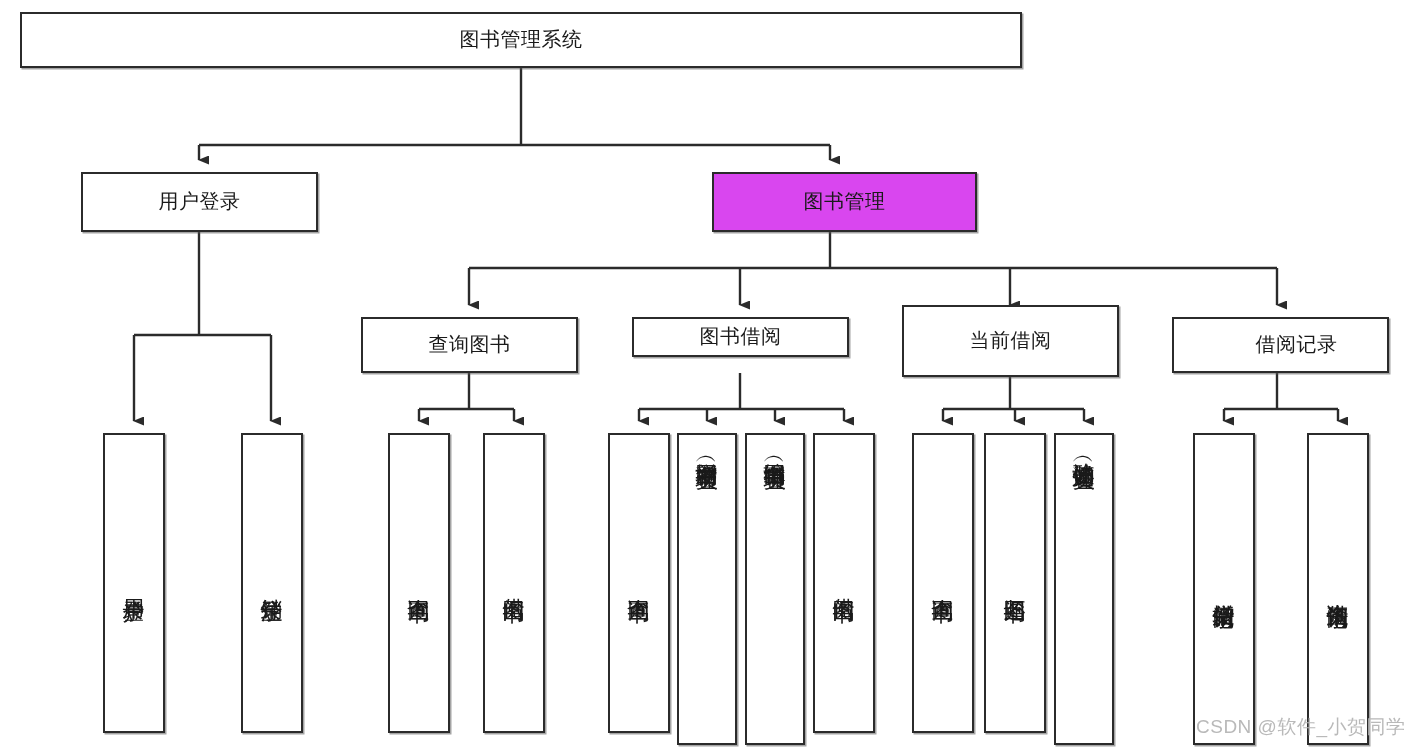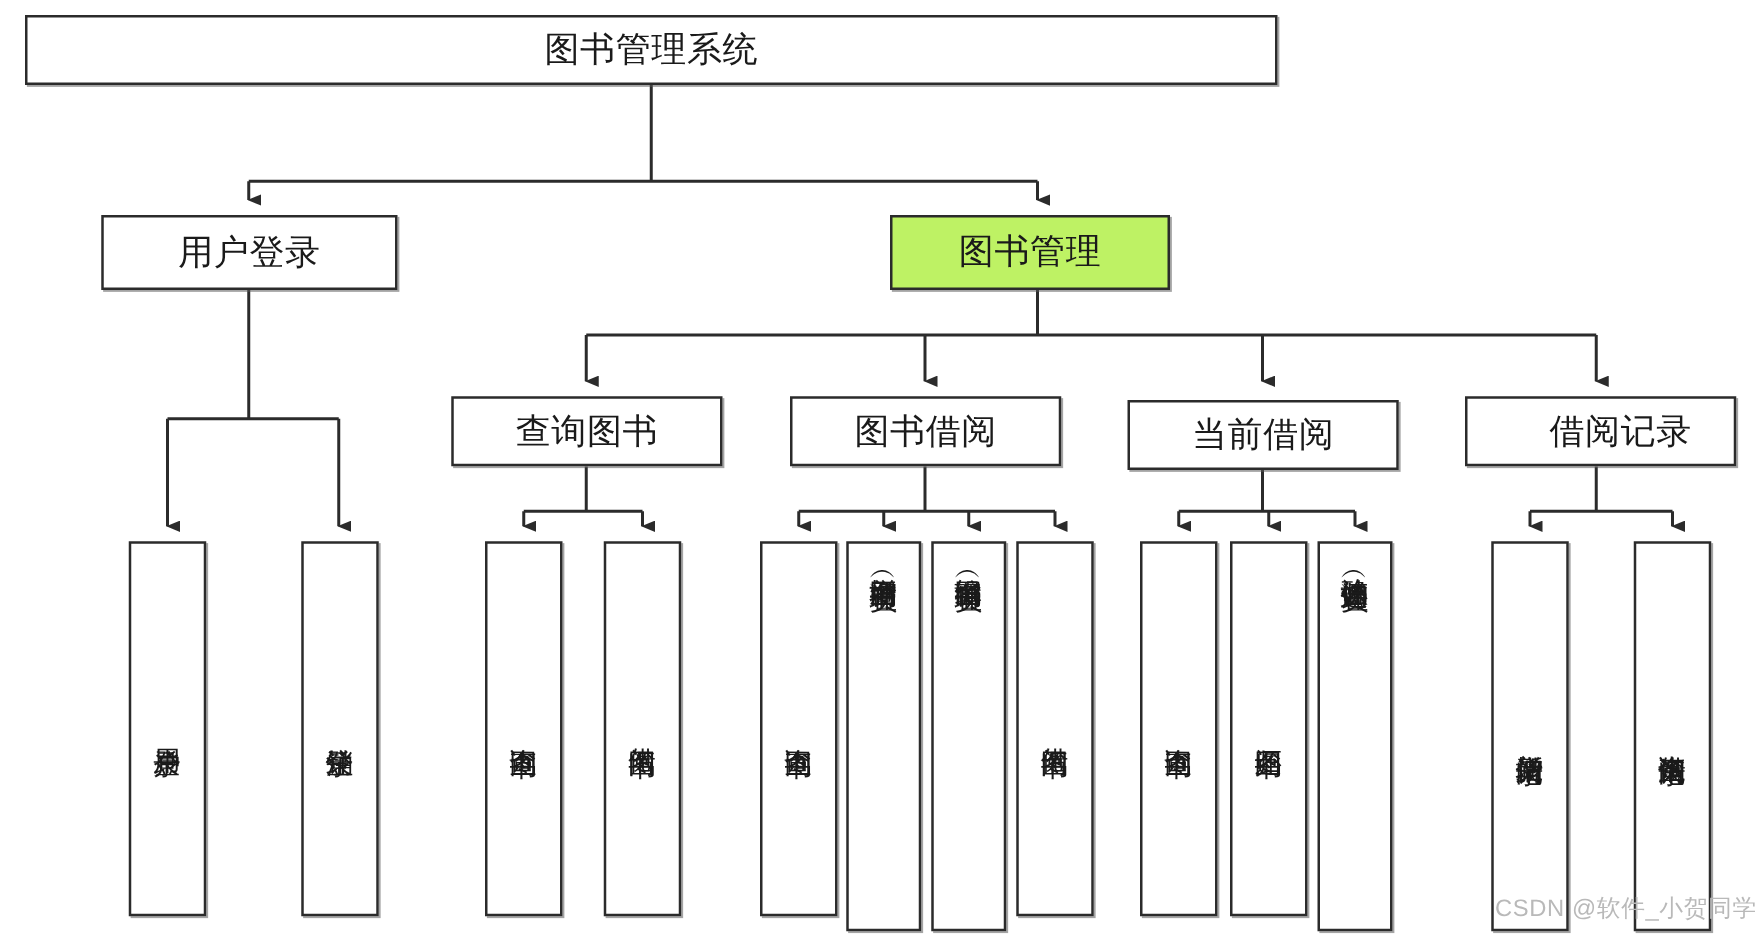--- a/index.html
+++ b/index.html
@@ -25,21 +25,21 @@
     box-sizing:border-box;
     border:2px solid #2b2b2b;
     background:#ffffff;
     box-shadow:1.5px 1.5px 0 rgba(90,90,90,.55);
     display:flex;
     align-items:center;
     justify-content:center;
     overflow:hidden;
   }
   .node .label{
-    font-size:28px;
+    font-size:20px;
     line-height:1.18;
     letter-spacing:.5px;
     color:#1a1a1a;
     white-space:nowrap;
   }
   .node.vert .label{
     writing-mode:vertical-rl;
     text-orientation:upright;
     font-size:22px;
     line-height:1.05;
@@ -120,31 +120,31 @@
     </g>
   </svg>
 
   <div class="node" style="left: 20px; top: 12px; width: 1002px; height: 56px; border-color: rgb(43, 43, 43); background: rgb(255, 255, 255);">
     <span class="label" style="color: rgb(26, 26, 26);">图书管理系统</span>
   </div>
 
   <div class="node" style="left: 81px; top: 172px; width: 237px; height: 60px; border-color: rgb(43, 43, 43); background: rgb(255, 255, 255);">
     <span class="label" style="color: rgb(26, 26, 26);">用户登录</span>
   </div>
-  <div class="node" style="left: 712px; top: 172px; width: 224px; height: 60px; border-color: rgb(43, 43, 43); background: #bef264; font-family: Liberation Serif, serif;">
+  <div class="node" style="left: 712px; top: 172px; width: 265px; height: 60px; border-color: rgb(43, 43, 43); background: #d946ef; font-family: Liberation Serif, serif;">
     <span class="label" style="color: rgb(26, 26, 26);">图书管理</span>
   </div>
 
   <div class="node" style="left: 361px; top: 317px; width: 217px; height: 56px; border-color: rgb(43, 43, 43); background: rgb(255, 255, 255);">
     <span class="label" style="color: rgb(26, 26, 26);">查询图书</span>
   </div>
-  <div class="node" style="left: 632px; top: 317px; width: 217px; height: 56px; border-color: rgb(43, 43, 43); background: rgb(255, 255, 255);">
+  <div class="node" style="left: 632px; top: 317px; width: 217px; height: 40px; border-color: rgb(43, 43, 43); background: rgb(255, 255, 255);">
     <span class="label" style="color: rgb(26, 26, 26);">图书借阅</span>
   </div>
-  <div class="node" style="left: 902px; top: 320px; width: 217px; height: 56px; border-color: rgb(43, 43, 43); background: rgb(255, 255, 255);">
+  <div class="node" style="left: 902px; top: 305px; width: 217px; height: 72px; border-color: rgb(43, 43, 43); background: rgb(255, 255, 255);">
     <span class="label" style="color: rgb(26, 26, 26);">当前借阅</span>
   </div>
   <div class="node" style="left: 1172px; top: 317px; width: 217px; height: 56px; border-color: rgb(43, 43, 43); background: rgb(255, 255, 255);">
     <span class="label" style="color: rgb(26, 26, 26); margin-left: 32px;">借阅记录</span>
   </div>
 
   <div class="node vert mid" style="left: 103px; top: 433px; width: 62px; height: 300px; border-color: rgb(43, 43, 43); background: rgb(255, 255, 255);">
     <span class="label" style="color: rgb(26, 26, 26);">用户登录</span>
   </div>
   <div class="node vert mid" style="left: 241px; top: 433px; width: 62px; height: 300px; border-color: rgb(43, 43, 43); background: rgb(255, 255, 255);">

